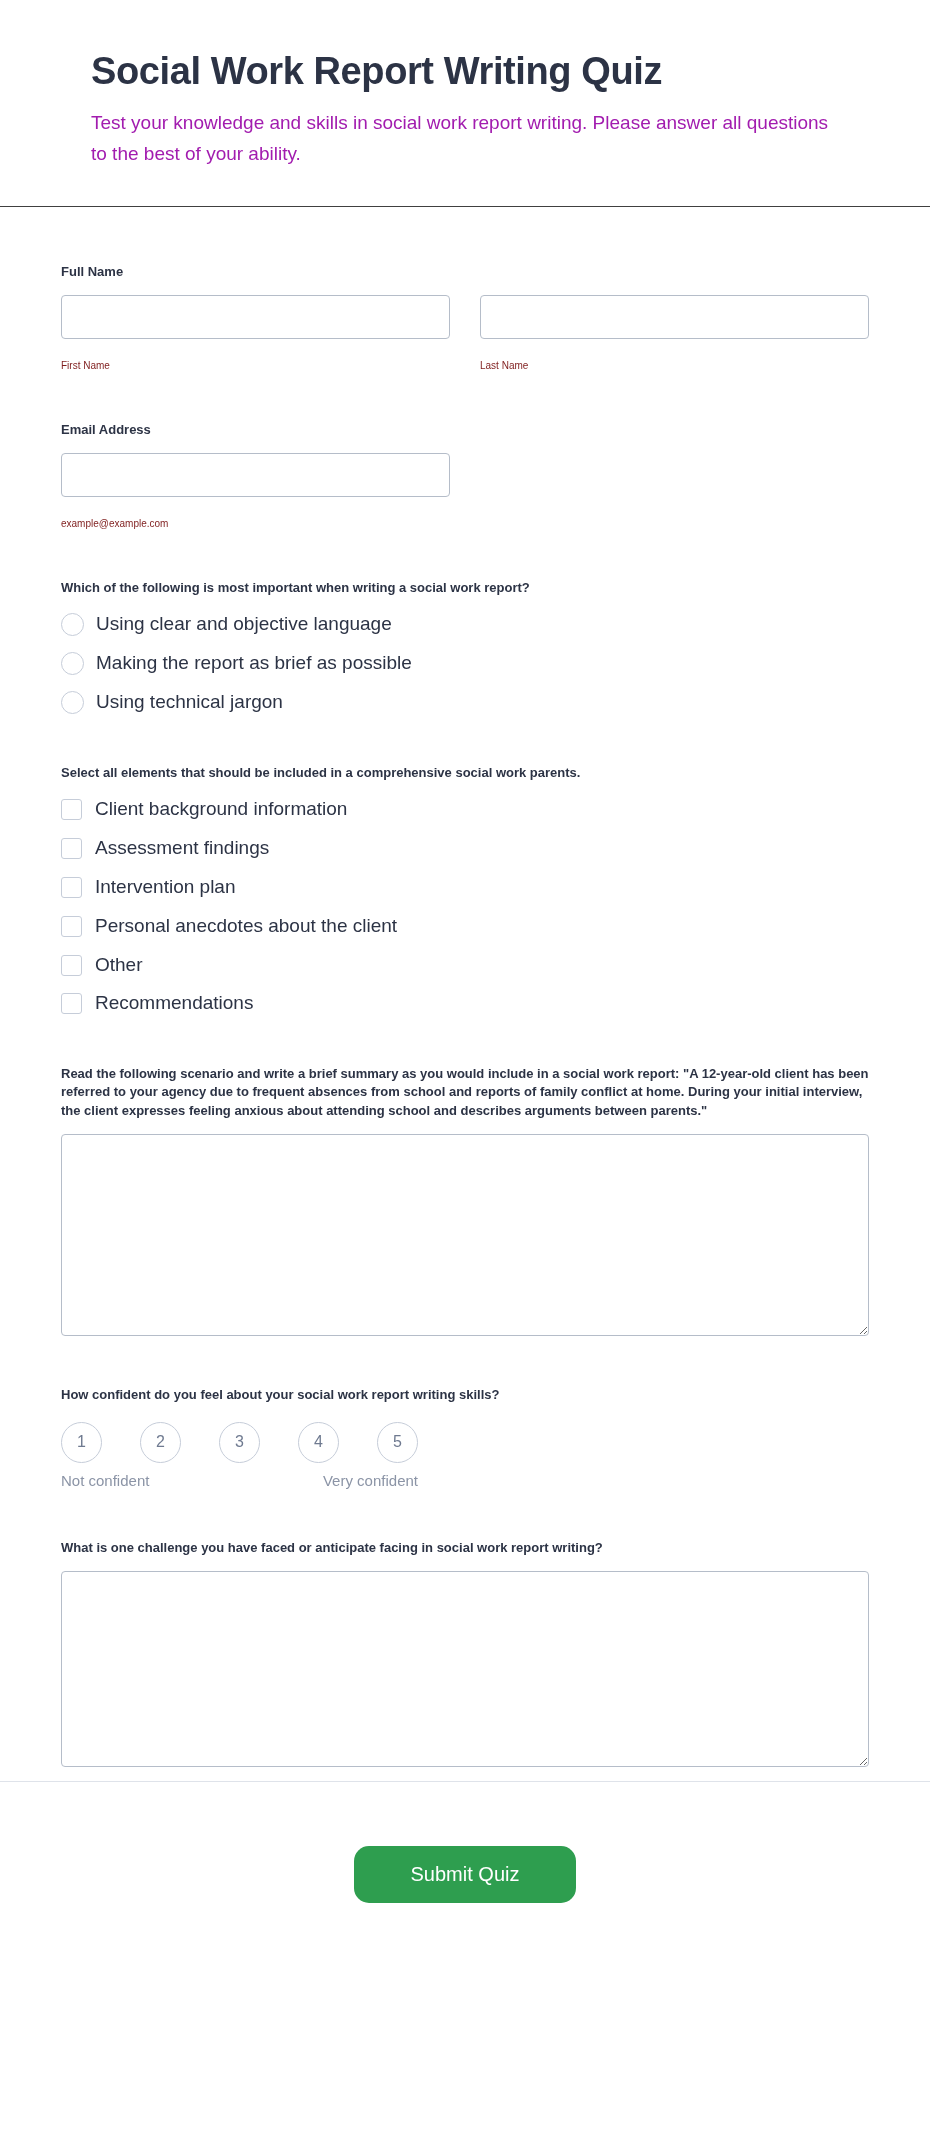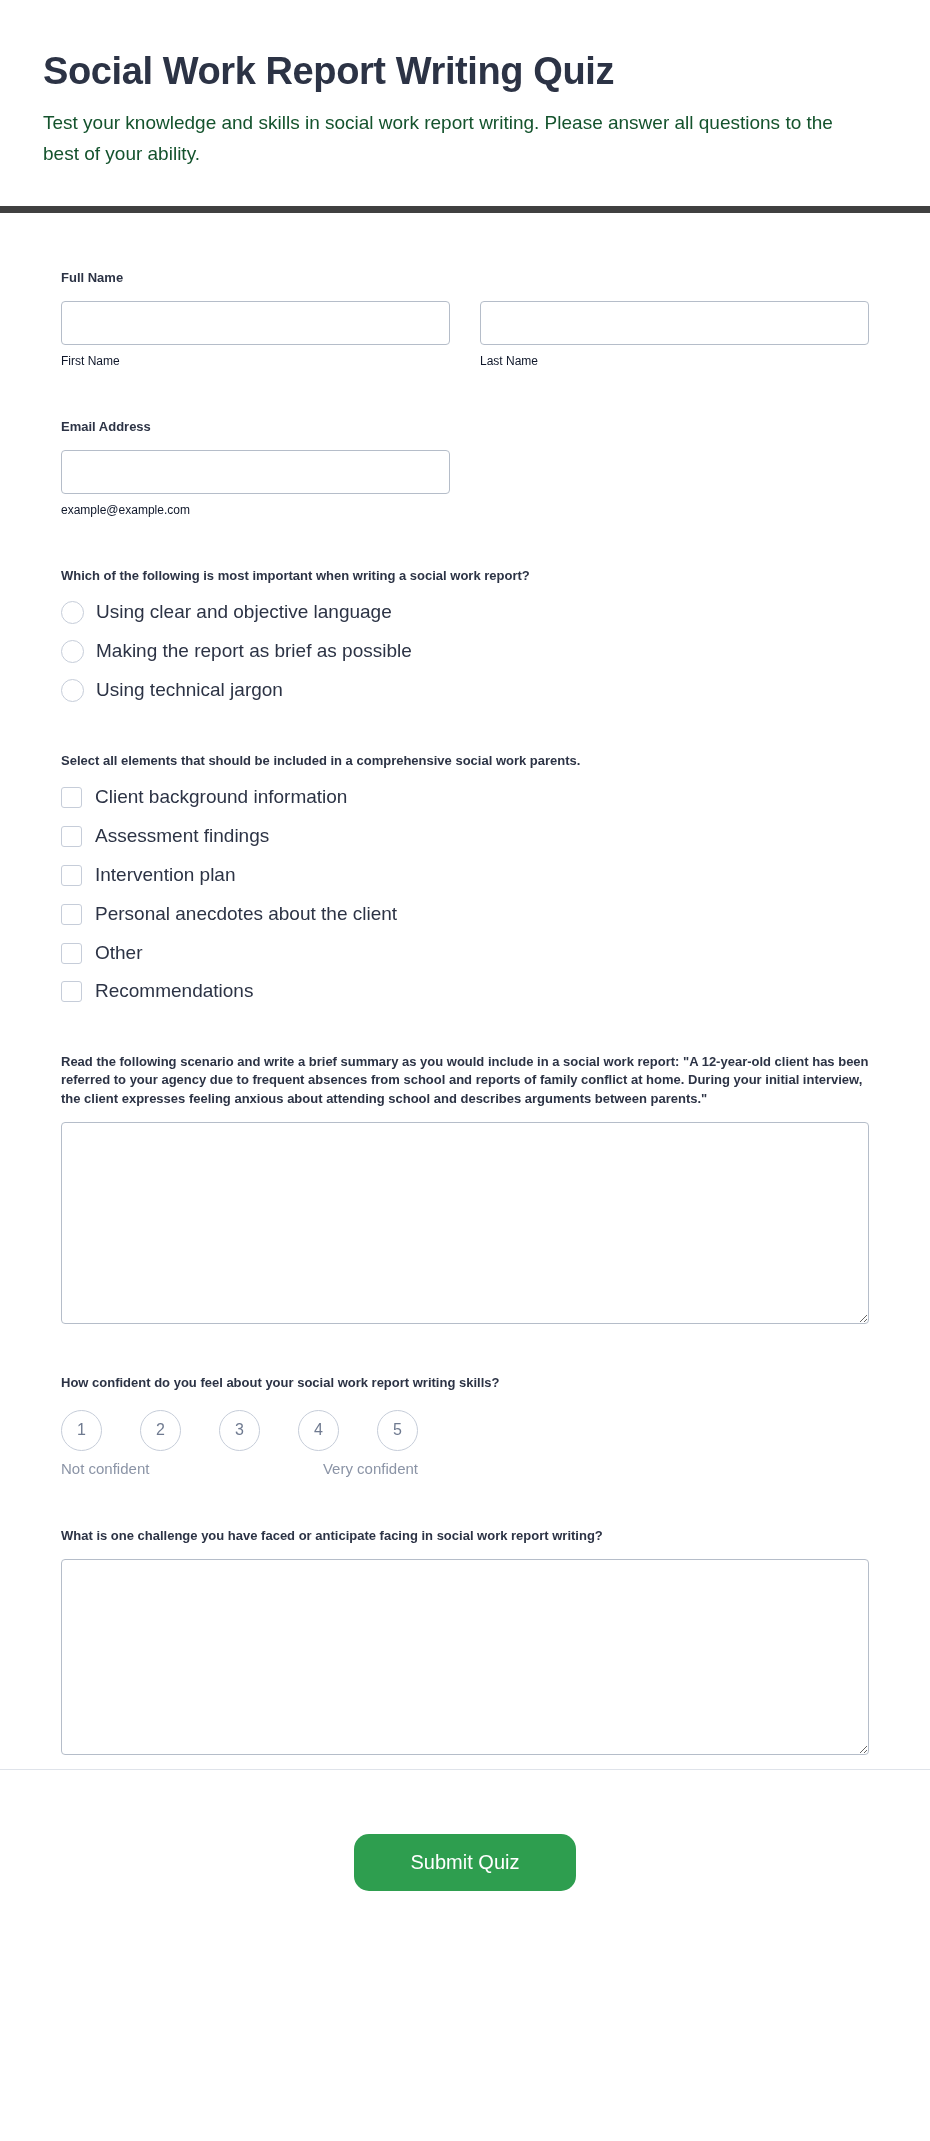--- a/index.html
+++ b/index.html
@@ -6,33 +6,33 @@
   html, body { margin: 0; padding: 0; }
   body {
     width: 930px;
     background: #ffffff;
     font-family: "Liberation Sans", sans-serif;
     color: #2c3345;
   }
   .page { width: 930px; min-height: 2141px; background: #fff; }
 
   
-  .form-header { padding: 50px 43px 36px; border-bottom: 7px solid #404040; }
+  .form-header { padding: 50px 91px 36px; border-bottom: 1px solid #404040; }
   .form-title {
     margin: 0 0 14px;
     font-size: 38px;
     font-weight: 700;
     letter-spacing: -0.4px;
     color: #2c3345;
   }
   .form-subtitle {
     margin: 0;
     font-size: 19px;
     line-height: 1.65;
-    color: #14532d;
+    color: #a21caf;
     max-width: 810px;
   }
 
   
   .form-body { padding: 56px 61px 0; }
   .field { margin-bottom: 50px; }
   .field.last { margin-bottom: 14px; }
   .q-label {
     font-size: 13px;
     font-weight: 600;
@@ -51,21 +51,21 @@
     border: 1px solid #b5bdc9;
     border-radius: 4px;
     background: #fff;
     padding: 0 12px;
     font-family: inherit;
     font-size: 18px;
     color: #2c3345;
     outline: none;
     display: block;
   }
-  .sublabel { font-size: 12px; color: #0f172a; margin-top: 9px; }
+  .sublabel { font-size: 10px; color: #7f1d1d; margin-top: 21px; }
 
   
   .options { margin-top: 16px; }
   .option { display: flex; align-items: center; margin-bottom: 16px; cursor: pointer; }
   .radio {
     width: 23px; height: 23px; flex: none;
     border: 1px solid #c6cdd9; border-radius: 50%;
     background: #fff; margin-right: 12px;
   }
   .checkbox {

